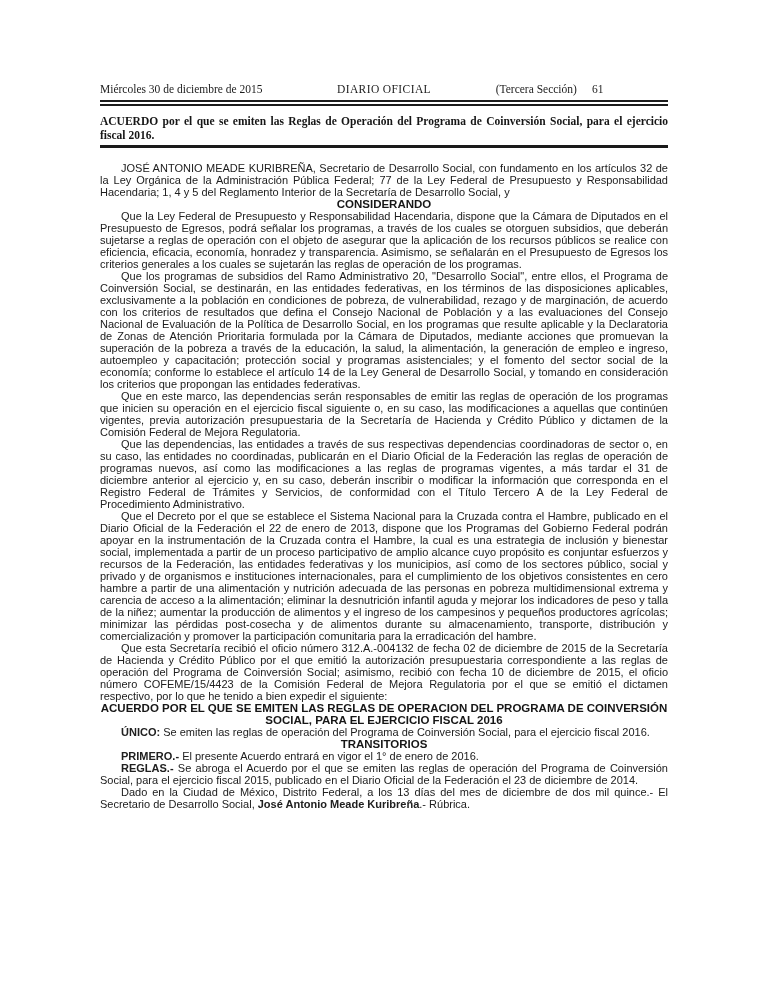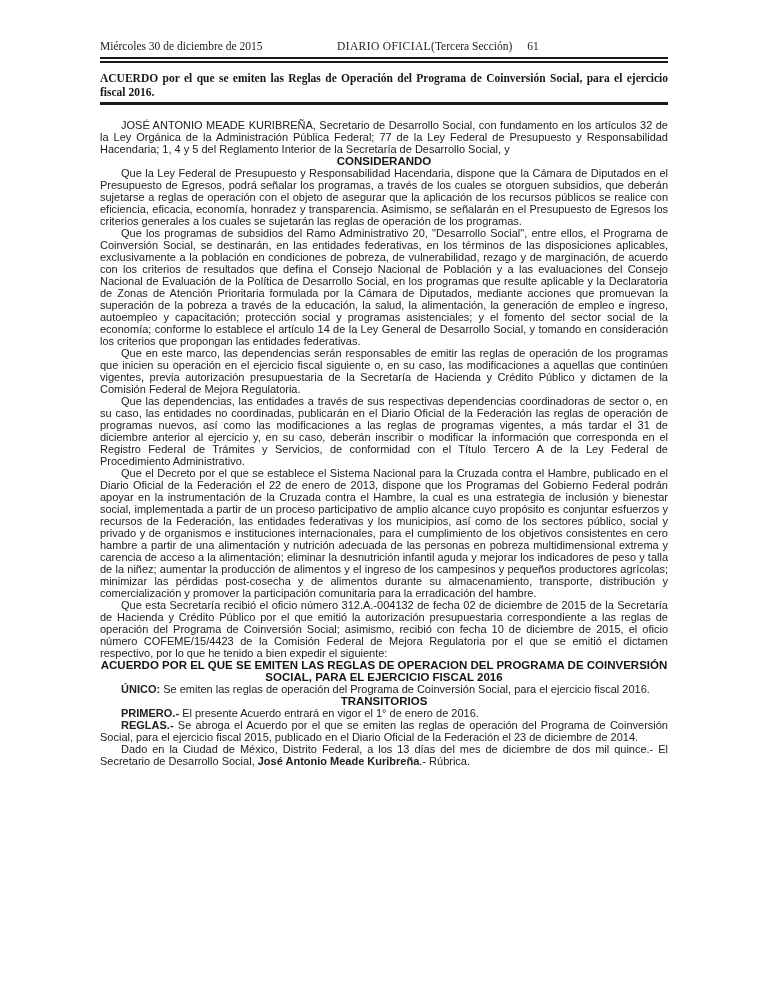--- a/index.html
+++ b/index.html
@@ -22,24 +22,25 @@
     width: 568px;
   }
   
   .running-header {
     display: flex;
     align-items: baseline;
     font-family: "Liberation Serif", serif;
     font-size: 11.5px;
     line-height: 13px;
     color: #1c1c1c;
+    margin-top: 43px;
   }
   .rh-left  { flex: 1 1 0; text-align: left; }
   .rh-center{ flex: 0 0 auto; text-align: left; letter-spacing: 0.4px; }
-  .rh-right { flex: 1 1 0; text-align: left; }
+  .rh-right { flex: 1 1 0; text-align: center; }
   .rh-pageno { margin-left: 15px; }
   .double-rule {
     margin-top: 4px;
     height: 2px;
     border-top: 2px solid #1a1a1a;
     border-bottom: 2px solid #1a1a1a;
   }
   
   .doc-title {
     margin: 8px 0 0 0;

